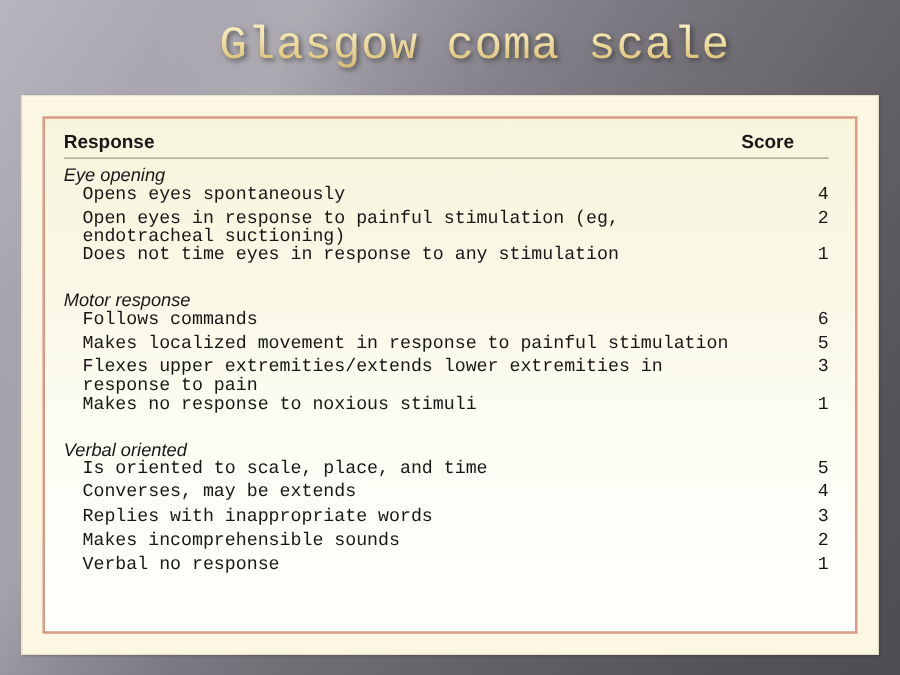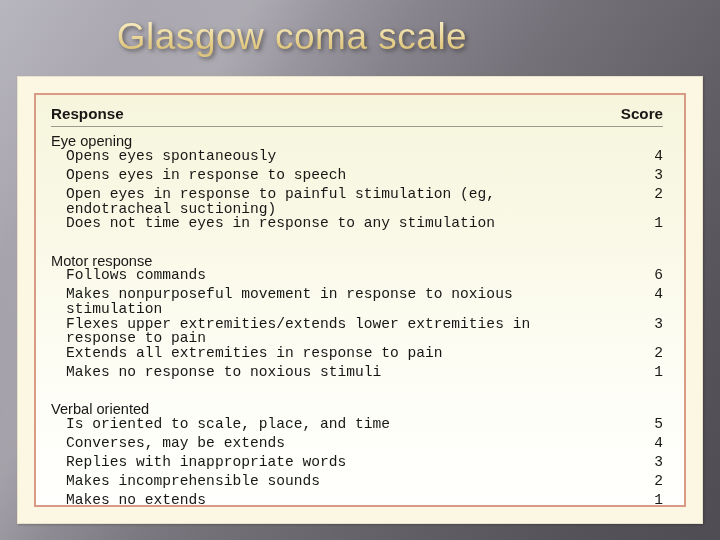--- a/index.html
+++ b/index.html
@@ -35,22 +35,22 @@
         #55525a 86%,
         #4f4c54 100%);
   }
 
   
   #title {
     position: absolute;
     top: 13px;
     left: 0;
     width: 584px;
-    text-align: center;
-    font-family: Liberation Sans, sans-serif;
+    text-align: right;
+    font-family: Liberation Mono, monospace;
     font-size: 37px;
     font-weight: 400;
     letter-spacing: 0.5px;
     line-height: 48px;
     color: #ead9a0;
     background: linear-gradient(to bottom,
         #fdf4d2 0%,
         #f2e3ae 34%,
         #e4cd88 62%,
         #d9bd74 85%,
@@ -97,36 +97,36 @@
   }
 
   table.gcs th {
     font-weight: bold;
     font-size: 15.2px;
     padding: 0 0 5px 0;
     border-bottom: 1.5px solid #9d9a8c;
     vertical-align: bottom;
   }
   th.col-response { text-align: left; padding-left: 2px; }
-  th.col-score    { text-align: right; padding-right: 11px; }
+  th.col-score    { text-align: left; padding-right: 11px; }
 
   table.gcs td {
     padding: 0;
     vertical-align: top;
   }
   td.resp  { text-align: left; padding-left: 2px; }
   td.score { text-align: right; padding-right: 22px; width: 70px; white-space: nowrap; }
 
   tr.section-row td       { padding-top: 5px; height: 19px; }
   tr.section-row.first td { padding-top: 7px; }
   tr.item-row td          { height: 19.2px; padding-left: 0; font-family: Liberation Mono, monospace; }
   tr.item-row td.resp     { padding-left: 15px; }
   tr.spacer-row td        { height: 13px; font-size: 1px; line-height: 1px; }
 
-  .section-name { font-weight: normal; }
+  .section-name { font-weight: normal; font-style: italic; }
 </style>
 </head>
 <body>
 
 <div id="slide">
 
   <div id="title">Glasgow coma scale</div>
 
   <div id="panel">
     <div id="panel-inner">
@@ -140,54 +140,46 @@
         </thead>
         <tbody id="table-body">
             <tr class="section-row first">
               <td class="resp section-name" colspan="2">Eye opening</td>
             </tr>
             <tr class="item-row">
               <td class="resp">Opens eyes spontaneously</td>
               <td class="score">4</td>
             </tr>
             <tr class="item-row">
-              <td class="resp">Opens eyes in response to speech</td>
-              <td class="score">3</td>
-            </tr>
-            <tr class="item-row">
               <td class="resp">Open eyes in response to painful stimulation (eg, endotracheal suctioning)</td>
               <td class="score">2</td>
             </tr>
             <tr class="item-row">
               <td class="resp">Does not time eyes in response to any stimulation</td>
               <td class="score">1</td>
             </tr>
             <tr class="spacer-row">
               <td colspan="2"></td>
             </tr>
             <tr class="section-row">
               <td class="resp section-name" colspan="2">Motor response</td>
             </tr>
             <tr class="item-row">
               <td class="resp">Follows commands</td>
               <td class="score">6</td>
             </tr>
             <tr class="item-row">
-              <td class="resp">Makes nonpurposeful movement in response to noxious stimulation</td>
-              <td class="score">4</td>
+              <td class="resp">Makes localized movement in response to painful stimulation</td>
+              <td class="score">5</td>
             </tr>
             <tr class="item-row">
               <td class="resp">Flexes upper extremities/extends lower extremities in response to pain</td>
               <td class="score">3</td>
             </tr>
             <tr class="item-row">
-              <td class="resp">Extends all extremities in response to pain</td>
-              <td class="score">2</td>
-            </tr>
-            <tr class="item-row">
               <td class="resp">Makes no response to noxious stimuli</td>
               <td class="score">1</td>
             </tr>
             <tr class="spacer-row">
               <td colspan="2"></td>
             </tr>
             <tr class="section-row">
               <td class="resp section-name" colspan="2">Verbal oriented</td>
             </tr>
             <tr class="item-row">
@@ -200,21 +192,21 @@
             </tr>
             <tr class="item-row">
               <td class="resp">Replies with inappropriate words</td>
               <td class="score">3</td>
             </tr>
             <tr class="item-row">
               <td class="resp">Makes incomprehensible sounds</td>
               <td class="score">2</td>
             </tr>
             <tr class="item-row">
-              <td class="resp">Makes no extends</td>
+              <td class="resp">Verbal no response</td>
               <td class="score">1</td>
             </tr>
           </tbody>
       </table>
 
     </div>
   </div>
 
 </div>
 

